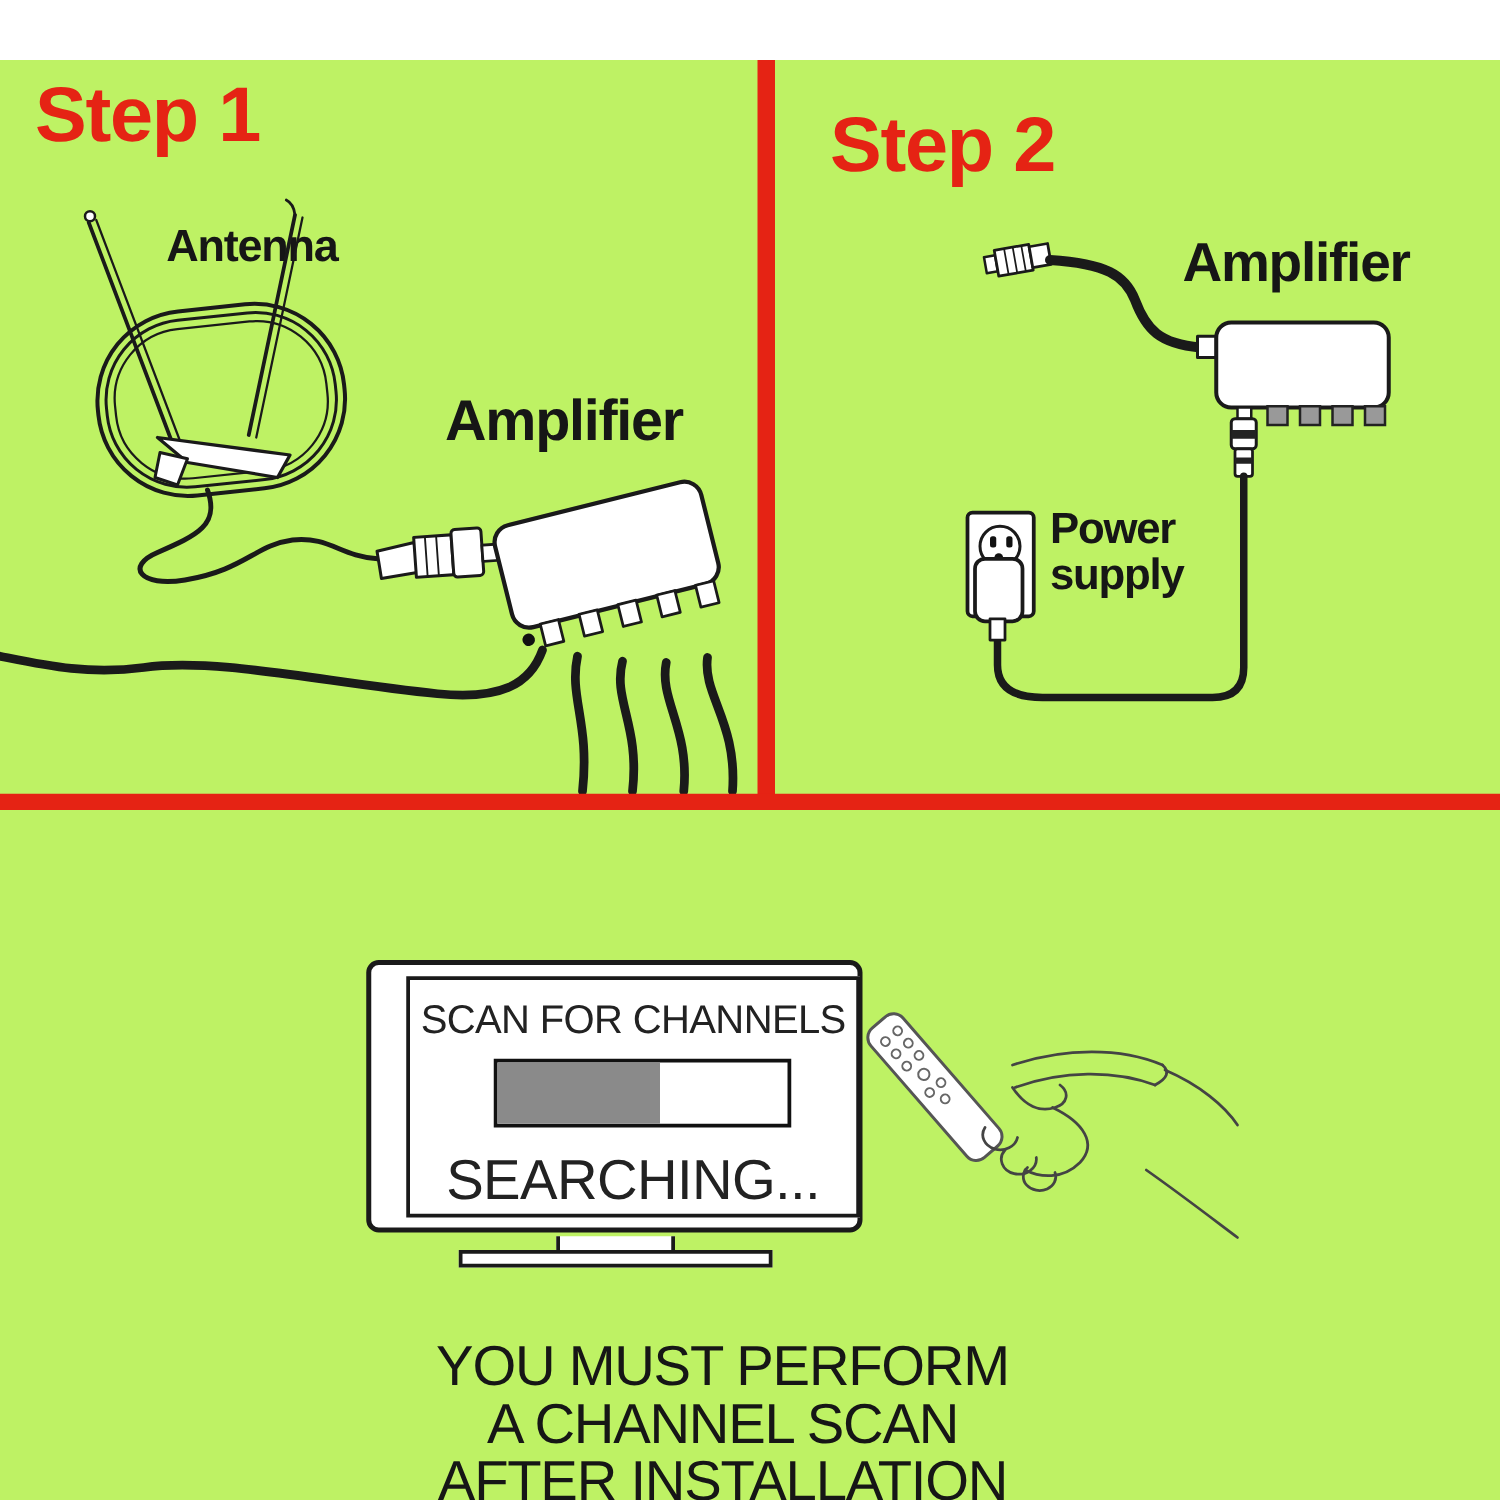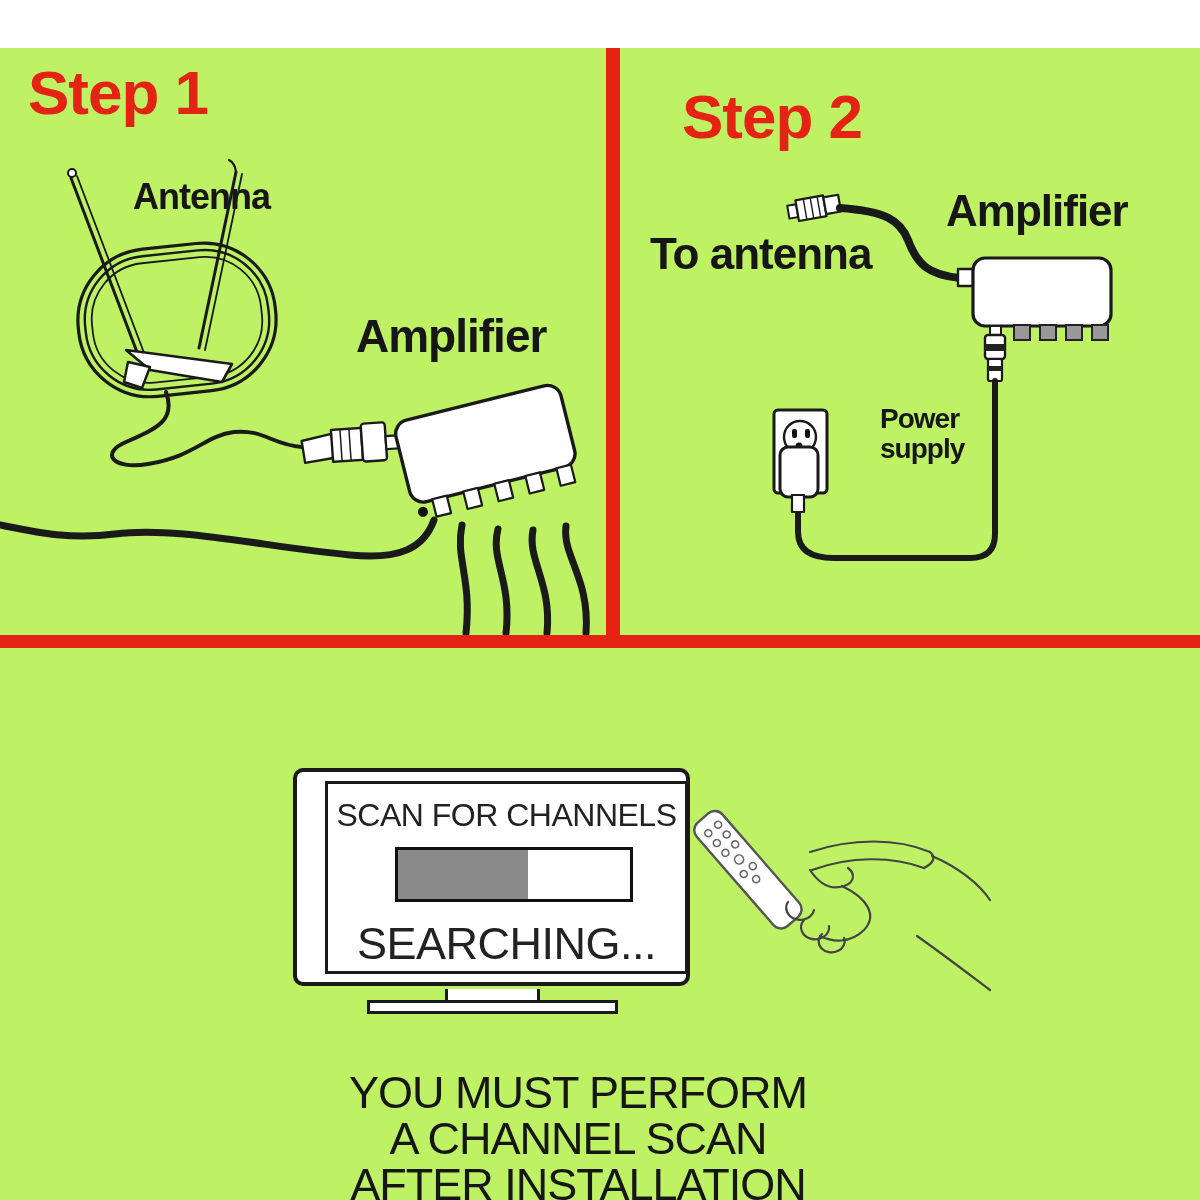--- a/index.html
+++ b/index.html
@@ -108,27 +108,26 @@
 
     <g>
       <path class="ln" d="M434,472 C424,500 400,512 350,507 C260,498 175,478 115,486 C70,492 35,484 0,477" stroke-width="7"></path>
       <path class="ln" d="M462,477 C455,510 472,530 466,585" stroke-width="7"></path>
       <path class="ln" d="M498,481 C490,512 512,532 506,585" stroke-width="7"></path>
       <path class="ln" d="M533,482 C527,512 552,535 547,585" stroke-width="7"></path>
       <path class="ln" d="M566,478 C562,508 590,530 586,585" stroke-width="7"></path>
     </g>
   </svg>
 
-  <div class="abs step-title" style="left: 682px; top: 38px; color: rgb(229, 35, 20);">Step 2</div>
-
-  <div class="abs dev-label" style="left:650px;top:183px;font-size:44px;">To antenna</div>
+  <div class="abs step-title" style="left: 664px; top: 38px; color: rgb(229, 35, 20);">Step 2</div>
+
 
   <div class="abs dev-label" style="left:946px;top:140px;font-size:44px;">Amplifier</div>
 
-  <div class="abs dev-label" style="left:880px;top:356px;font-size:28px;">
+  <div class="abs dev-label" style="left:840px;top:356px;font-size:35px;">
     <div>Power</div>
     <div>supply</div>
   </div>
 
   <svg class="art" style="left:620px;top:0;" width="580" height="587" viewBox="620 0 580 587">
 
     <g transform="rotate(-10 815 160)">
       <rect class="wh" x="788" y="153" width="9" height="13" stroke-width="2"></rect>
       <rect class="wh" x="797" y="149" width="28" height="21" stroke-width="2.2"></rect>
       <line class="ln" x1="805" y1="150" x2="805" y2="169" stroke-width="1.4"></line>

